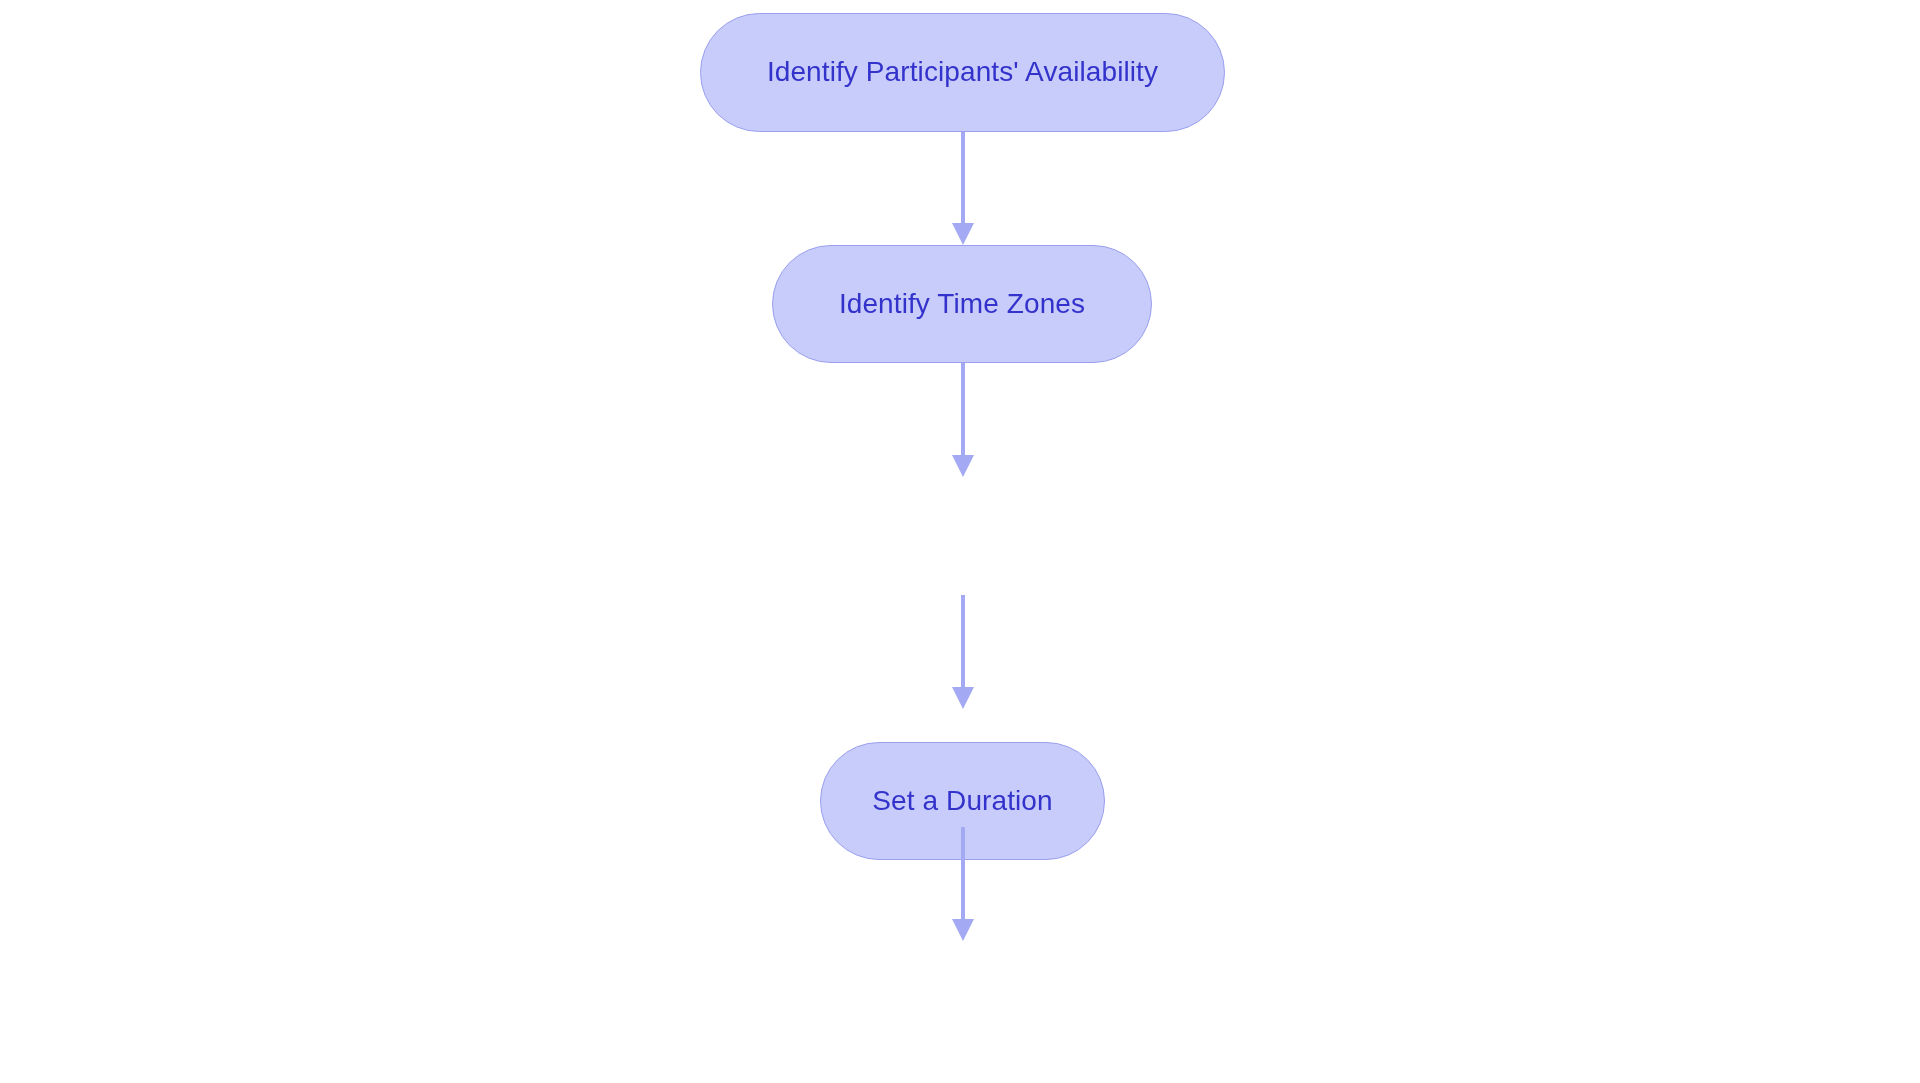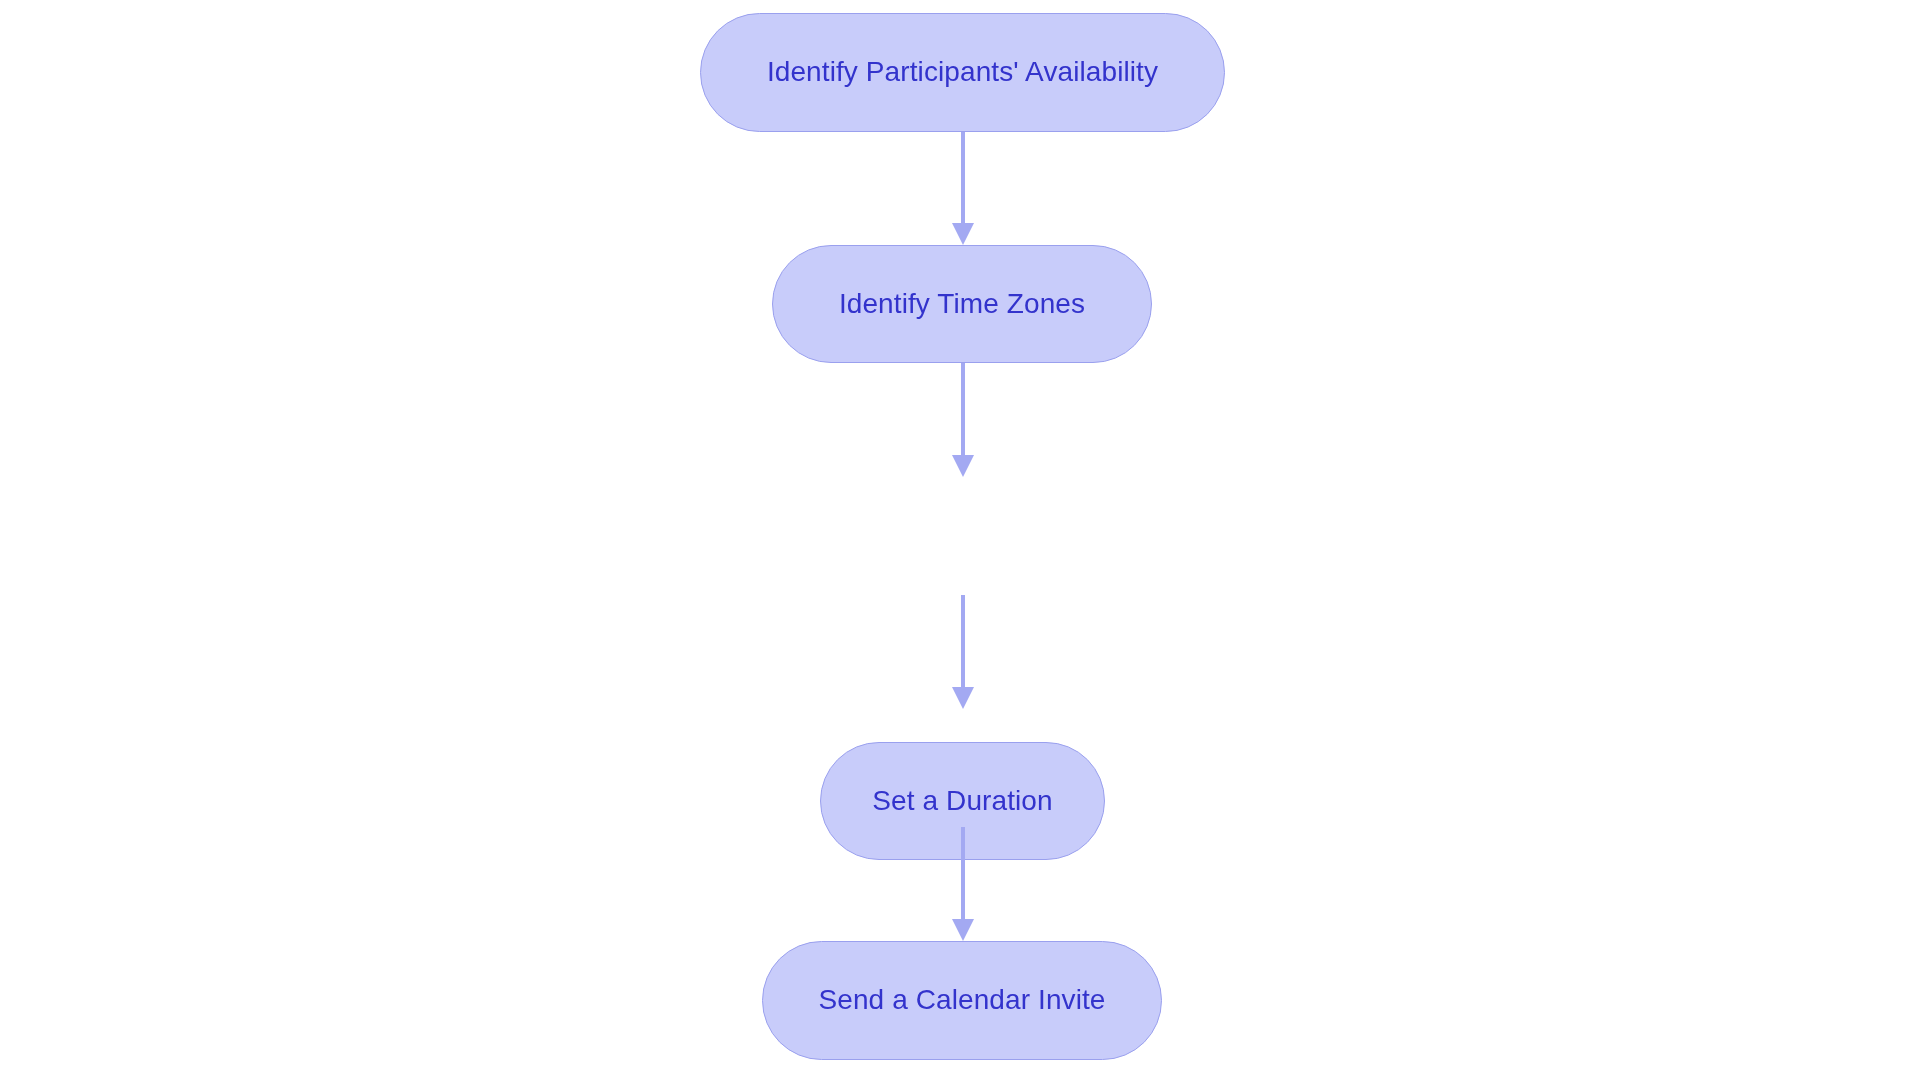--- a/index.html
+++ b/index.html
@@ -123,17 +123,14 @@
 
   <div class="node" id="node-4">
     <span class="node-label">Set a Duration</span>
   </div>
 
   <div class="connector" id="connector-4">
     <div class="conn-line"></div>
     <div class="conn-head"></div>
   </div>
 
-  <div class="node" id="node-5">
-    <span class="node-label">Send a Calendar Invite</span>
-  </div>
 
 </div>
 
 </body></html>

